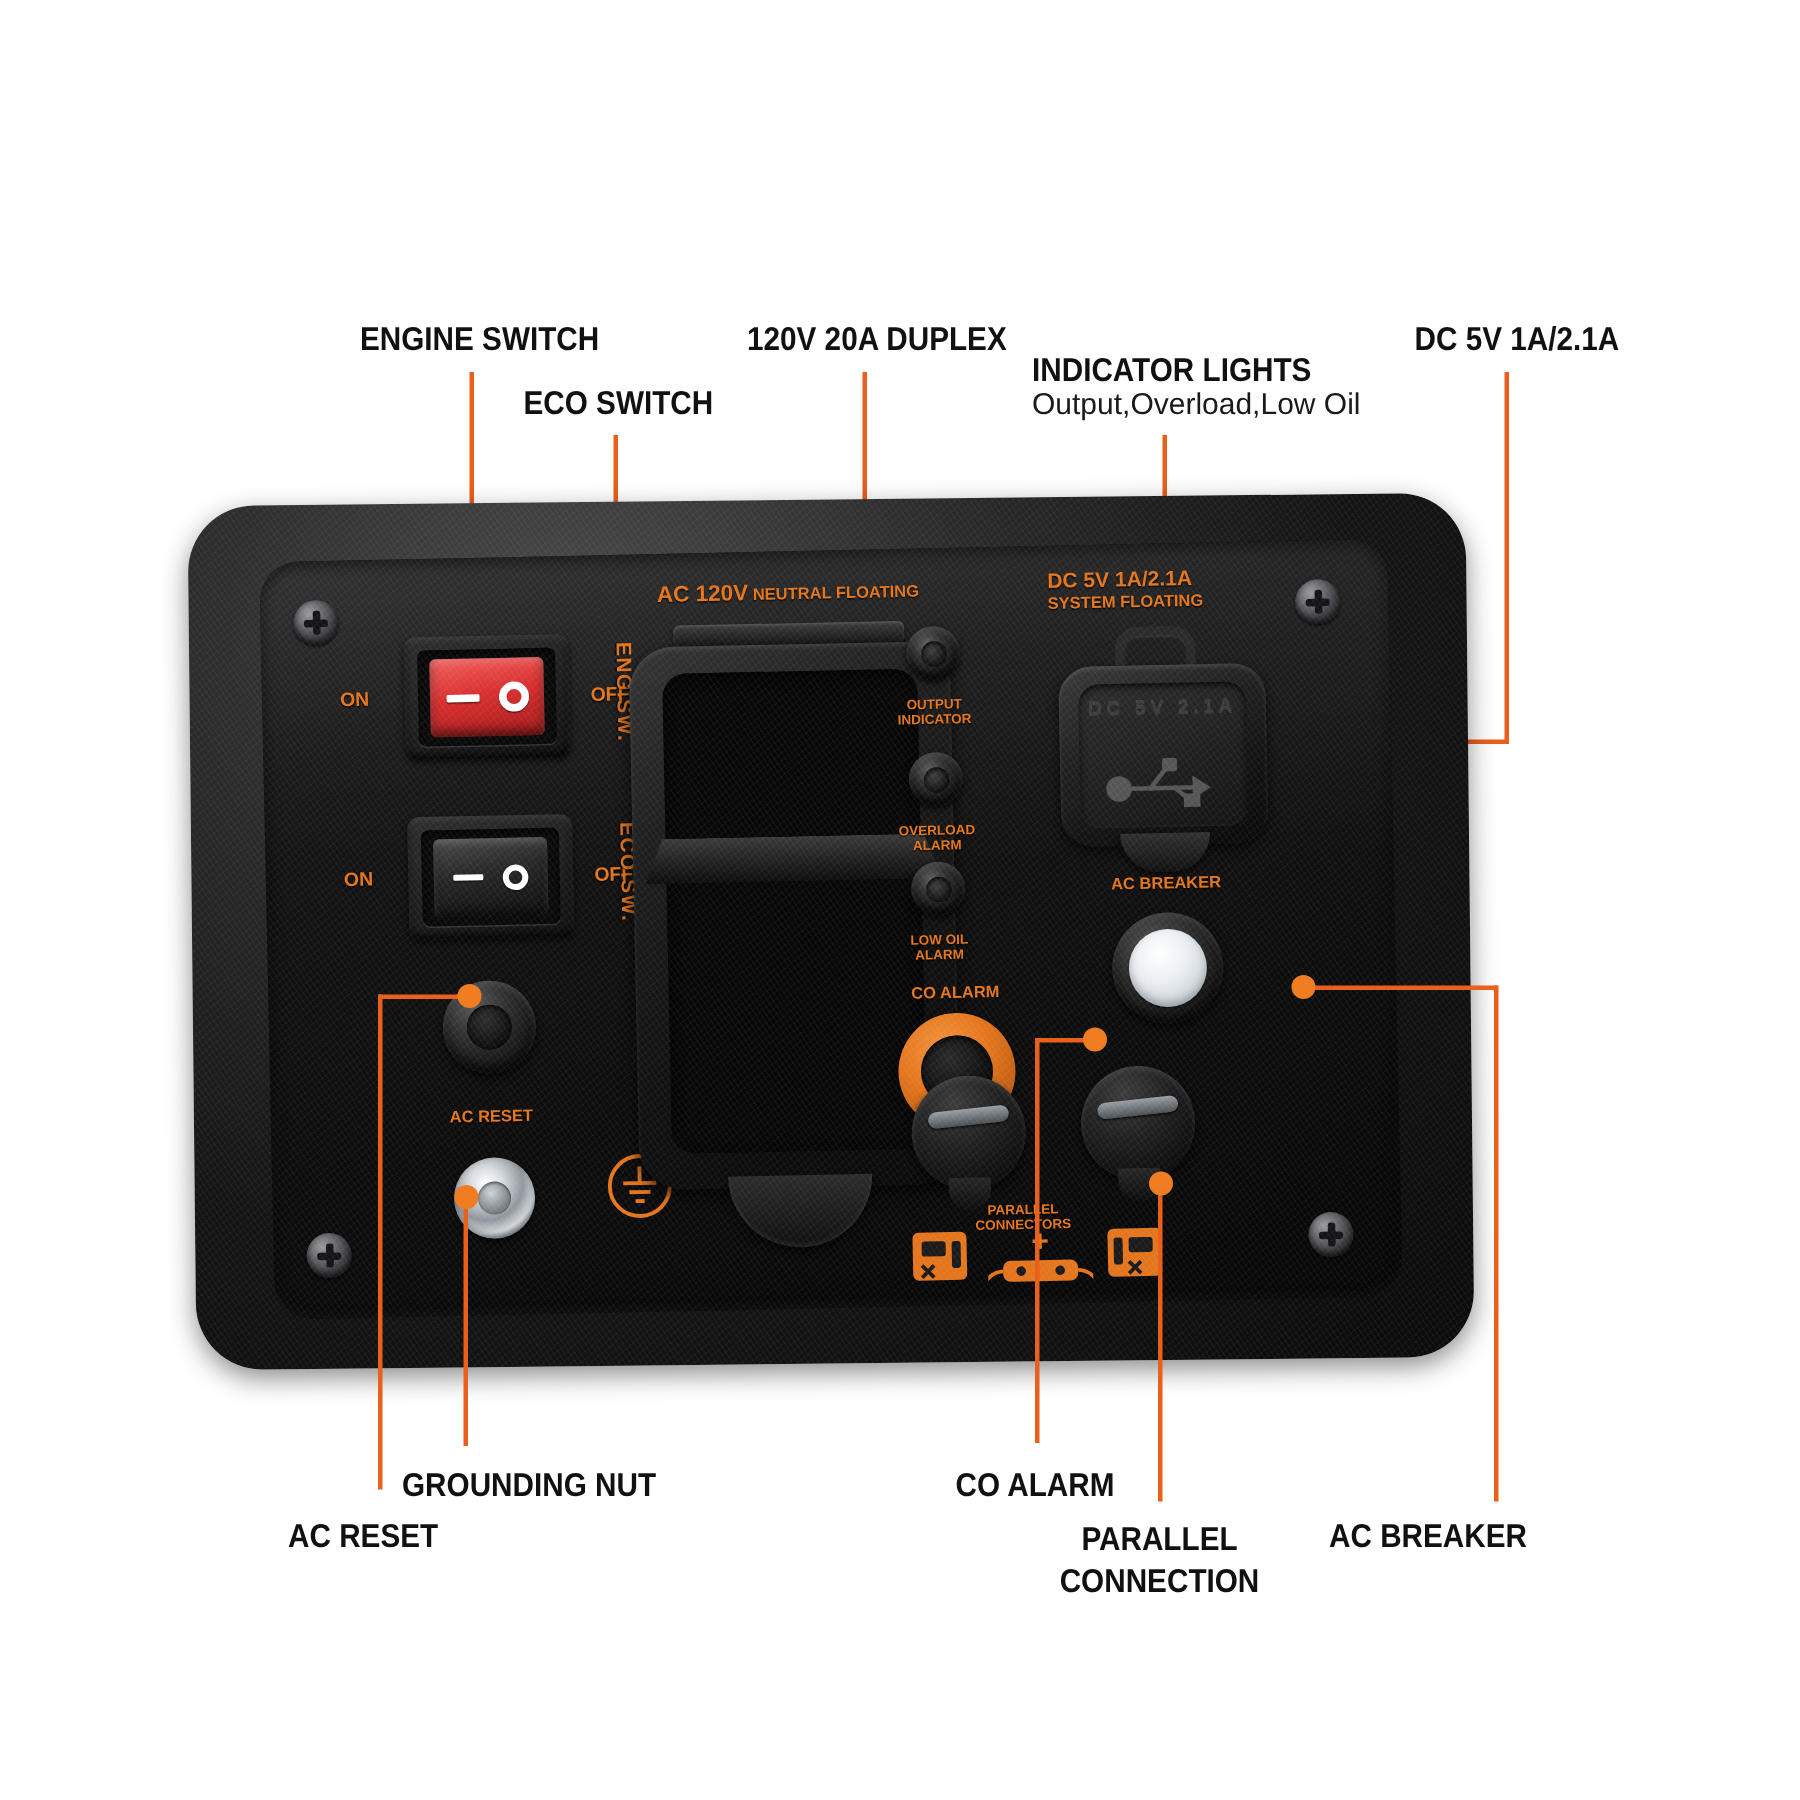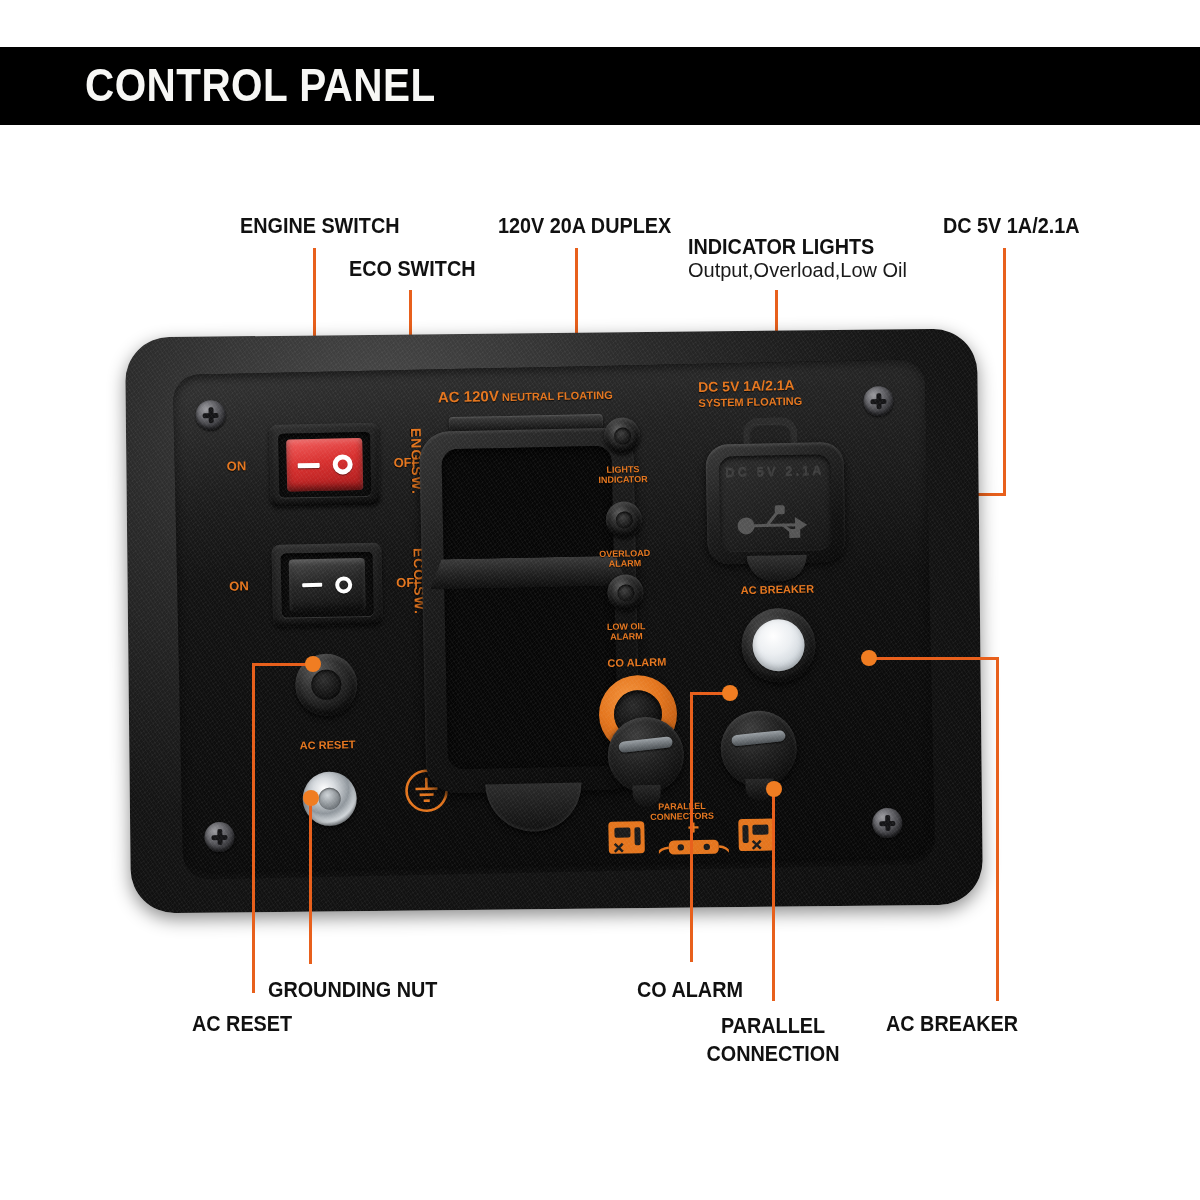--- a/index.html
+++ b/index.html
@@ -317,23 +317,20 @@
     font-family:"Liberation Sans", sans-serif;letter-spacing:1px;
     text-shadow:0 1px 1px rgba(0,0,0,0.9);
     transform:rotate(90deg);transform-origin:left top;white-space:nowrap;
   }
 </style>
 </head>
 <body>
 
 <div id="root">
 
-  <div class="header-band">
-    <div class="header-title">CONTROL PANEL</div>
-  </div>
 
   <div class="callout-label" style="left:240px;top:213px;">ENGINE SWITCH</div>
   <div class="callout-label" style="left:349px;top:256px;">ECO SWITCH</div>
   <div class="callout-label" style="left:498px;top:213px;">120V 20A DUPLEX</div>
   <div class="callout-label" style="left:688px;top:234px;">INDICATOR LIGHTS</div>
   <div class="callout-sub" style="left:688px;top:259px;">Output,Overload,Low Oil</div>
   <div class="callout-label" style="left:943px;top:213px;">DC 5V 1A/2.1A</div>
 
   <div class="lead-v" style="left:313px;top:248px;height:188px;"></div>
   <div class="lead-dot" style="left:306px;top:445px;"></div>
@@ -410,21 +407,21 @@
           <div class="outlet-hinge"></div>
           <div class="outlet-cover">
             <div class="outlet-face"></div>
             <div class="outlet-ridge"></div>
           </div>
           <div class="outlet-tab"></div>
         </div>
 
         <div class="led" style="left:430px;top:52px;"></div>
         <div class="silk tiny ctr" style="left:448px;top:100px;">
-          <span>LIGHTS</span><br>
+          <span>OUTPUT</span><br>
           <span>INDICATOR</span>
         </div>
 
         <div class="led" style="left:430px;top:136px;"></div>
         <div class="silk tiny ctr" style="left:448px;top:184px;">
           <span>OVERLOAD</span><br>
           <span>ALARM</span>
         </div>
 
         <div class="led" style="left:430px;top:209px;"></div>

